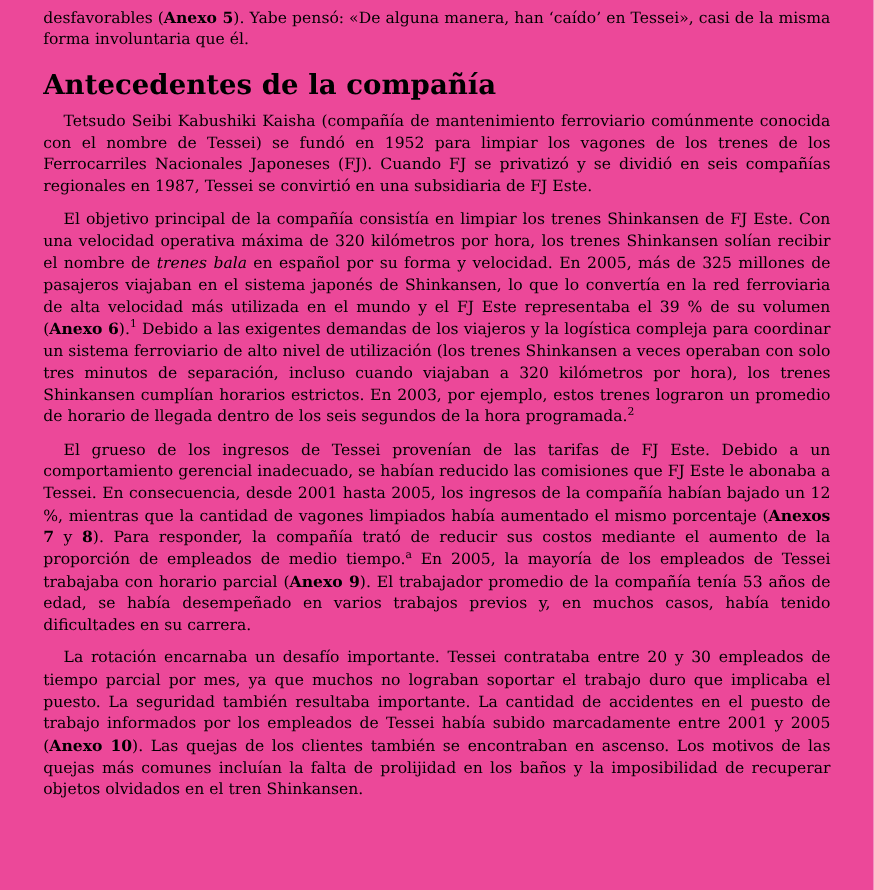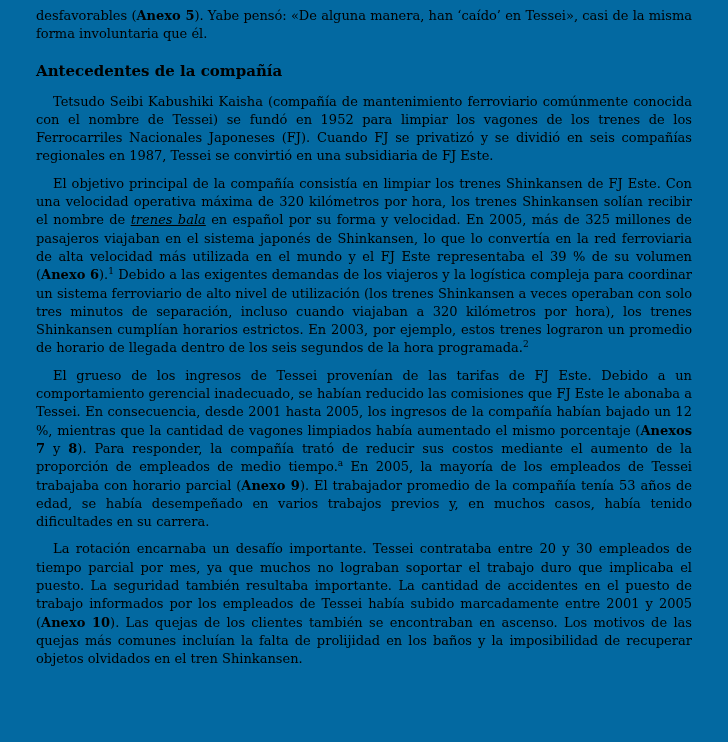--- a/index.html
+++ b/index.html
@@ -12,46 +12,46 @@
     height: 742px;
     font-family: "DejaVu Serif", "Liberation Serif", serif;
     color: #000000;
     overflow: hidden;
   }
   .page {
     box-sizing: border-box;
     width: 728px;
     height: 742px;
     padding: 7px 36px 0 36px;
-    background: #0369a1;
+    background: #ec4899;
   }
   .para {
     margin: 0 0 9px 0;
     font-size: 13px;
     line-height: 18.3px;
     text-align: justify;
     text-indent: 17px;
   }
   .para.noindent {
     text-indent: 0;
   }
   .heading {
-    font-size: 15px;
+    font-size: 23px;
     line-height: 22px;
     font-weight: bold;
     margin: 16px 0 11px 0;
     text-align: left;
   }
   .para sup {
     font-size: 9px;
     line-height: 0;
     vertical-align: super;
   }
   .para .b { font-weight: bold; }
-  .para .i { font-style: italic; text-decoration: underline; }
+  .para .i { font-style: italic; }
 </style>
 </head>
 <body>
 
 <div class="page">
 
   <p class="para noindent"><span>desfavorables (</span><span class="b">Anexo 5</span><span>). Yabe pensó: «De alguna manera, han ‘caído’ en Tessei», casi de la misma forma involuntaria que él.</span></p>
 
 
   <h2 class="heading">Antecedentes de la compañía</h2>

